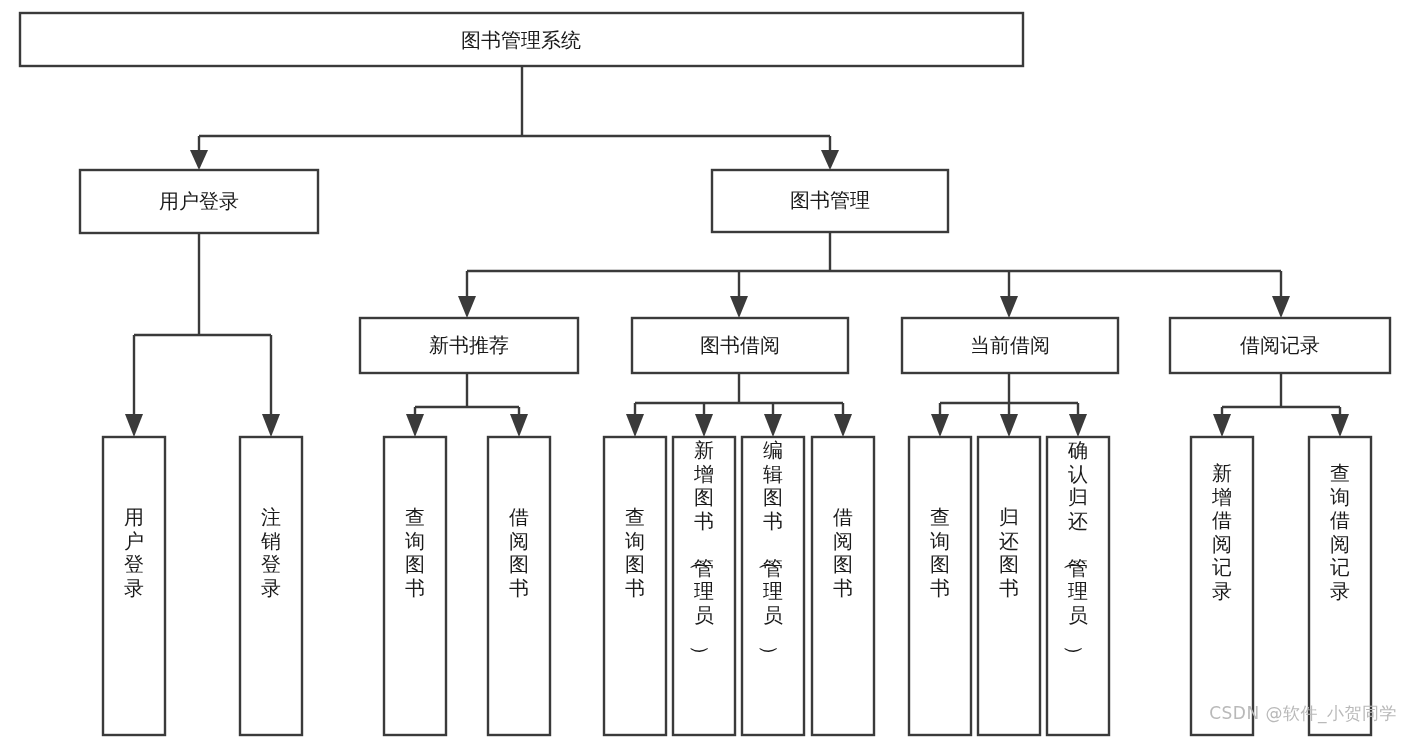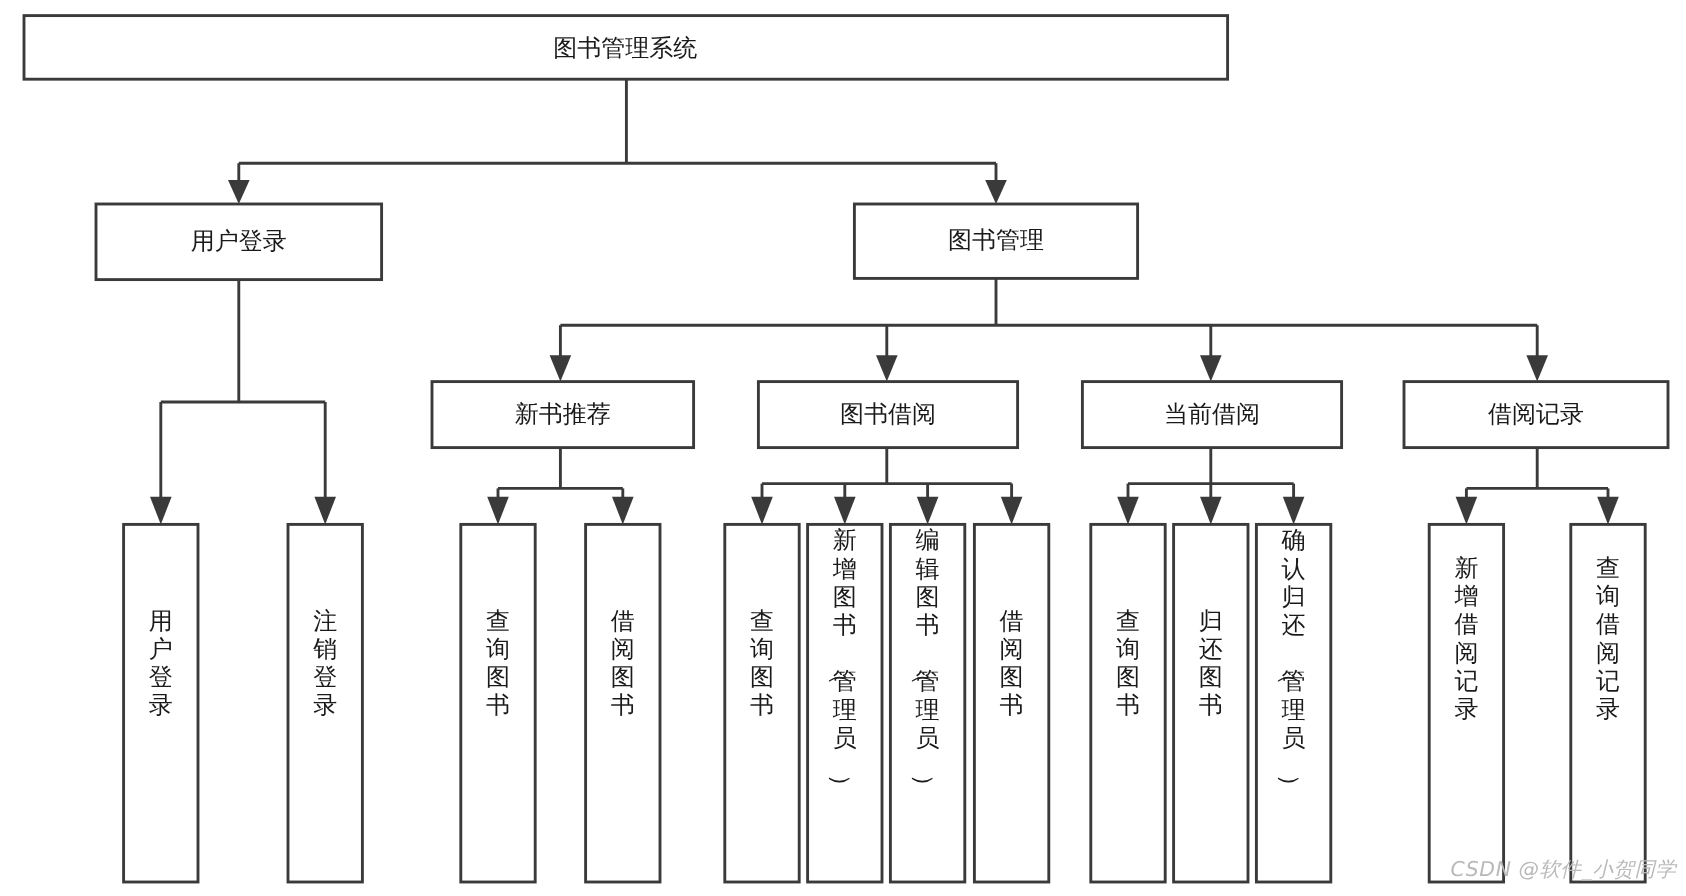--- a/index.html
+++ b/index.html
@@ -51,27 +51,26 @@
   }
   .node-label-v {
     font-family: "DejaVu Sans", "Liberation Sans", sans-serif;
     font-size: 20px;
     fill: #1a1a1a;
     text-anchor: middle;
   }
   .watermark-text {
     position: absolute;
     right: 8px;
-    bottom: 11px;
+    bottom: 22px;
     font-family: "DejaVu Sans", "Liberation Sans", sans-serif;
     font-size: 17px;
     color: #b9b9b9;
     white-space: nowrap;
     letter-spacing: 0.5px;
-    font-style: italic;
   }
 </style>
 </head>
 <body>
 
 <div id="diagram-root">
   <svg class="flow" viewBox="0 0 1405 747" xmlns="http://www.w3.org/2000/svg">
 
     <g>
 

